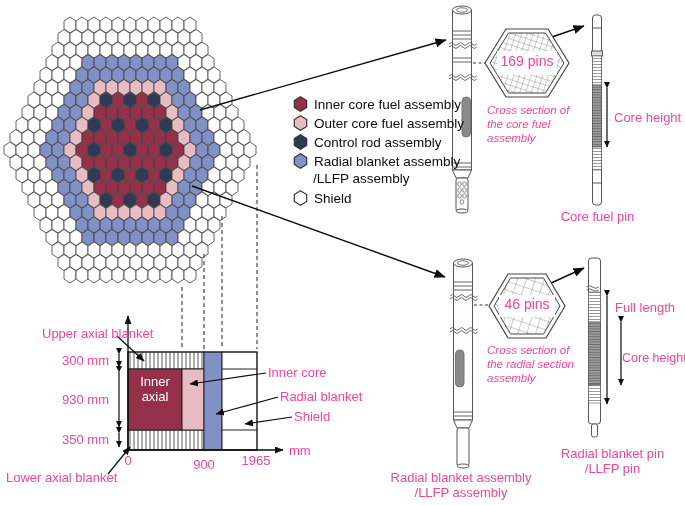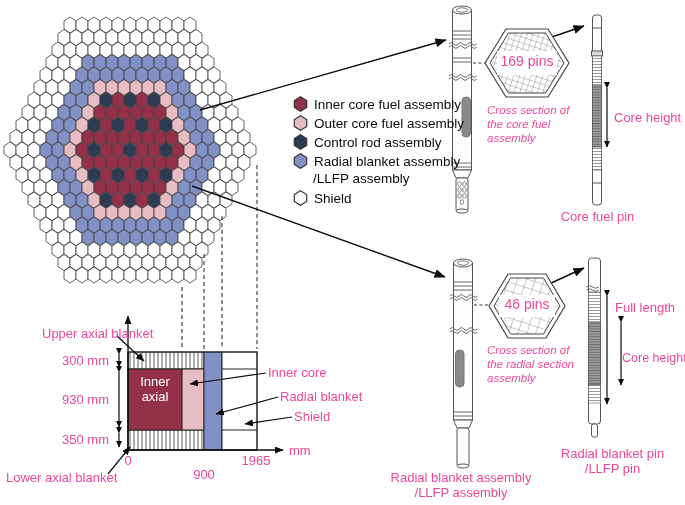--- a/index.html
+++ b/index.html
@@ -560,21 +560,21 @@
 <div class="t" style="left:62px;top:392px;">930 mm</div>
 <div class="t" style="left:62px;top:432px;">350 mm</div>
 <div class="t tc white" style="left:128px;top:374px;width:54px;">
   <div>Inner</div>
   <div>axial</div>
 </div>
 <div class="t" style="left:268px;top:365px;">Inner core</div>
 <div class="t" style="left:280px;top:389px;">Radial blanket</div>
 <div class="t" style="left:294px;top:409px;">Shield</div>
 <div class="t" style="left:128px;top:453px;transform:translateX(-50%);">0</div>
-<div class="t" style="left:204px;top:467px;transform:translateX(-50%);">900</div>
+<div class="t" style="left:204px;top:457px;transform:translateX(-50%);">900</div>
 <div class="t" style="left:256px;top:453px;transform:translateX(-50%);">1965</div>
 <div class="t" style="left:289px;top:443px;">mm</div>
 
 <div class="t tc big" style="left:497px;top:54px;width:60px;">169 pins</div>
 <div class="t cap" style="left:487px;top:103px;">
   <div>Cross section of</div>
   <div>the core fuel</div>
   <div>assembly</div>
 </div>
 <div class="t tc" style="left:540px;top:209px;width:115px;">Core fuel pin</div>

